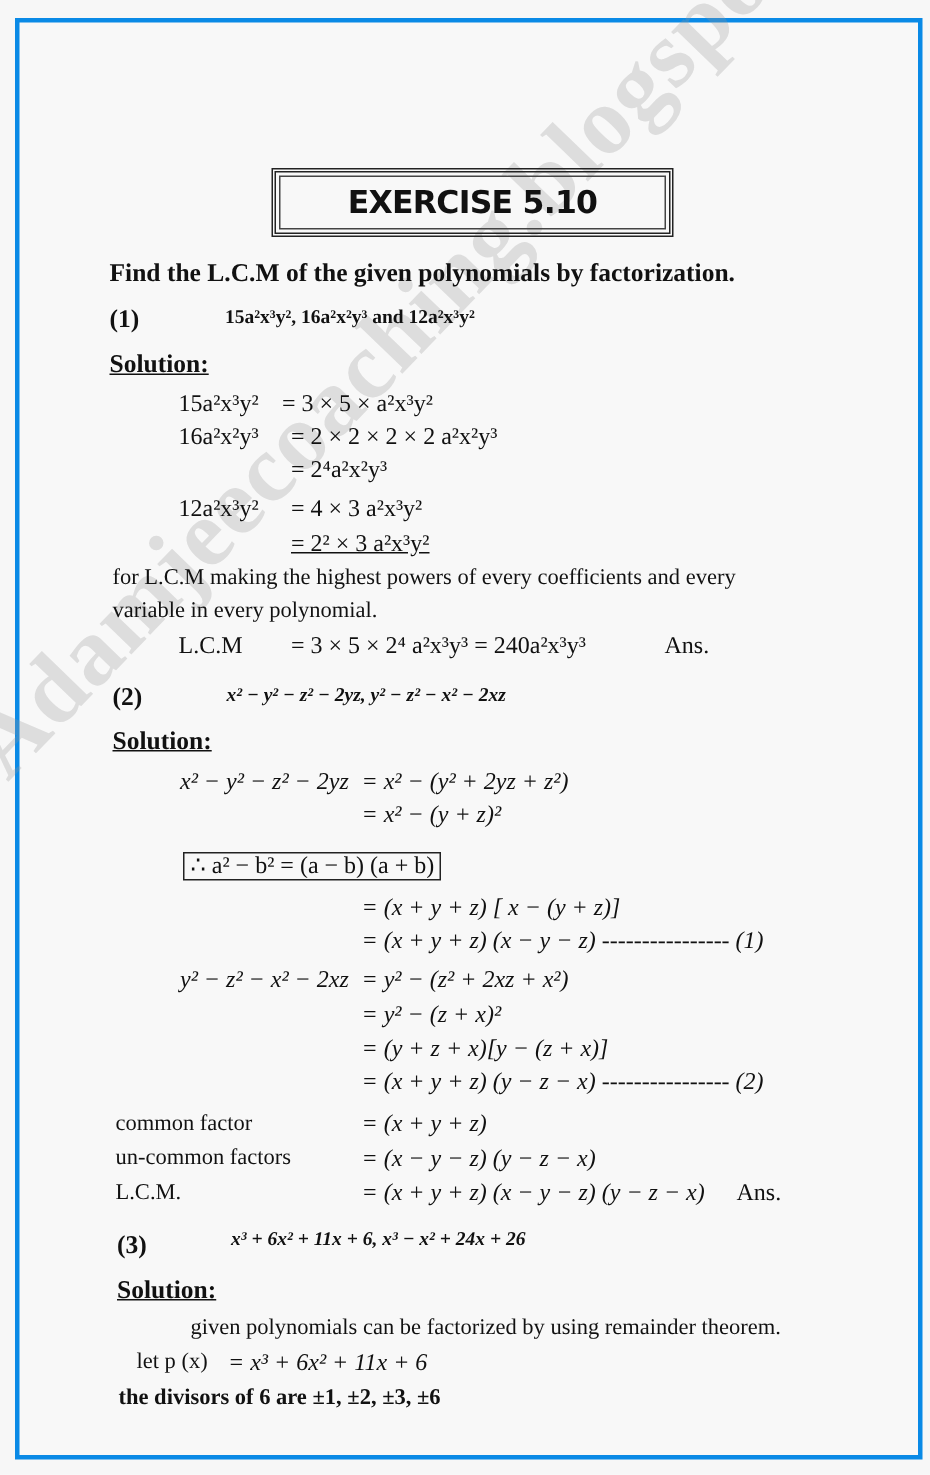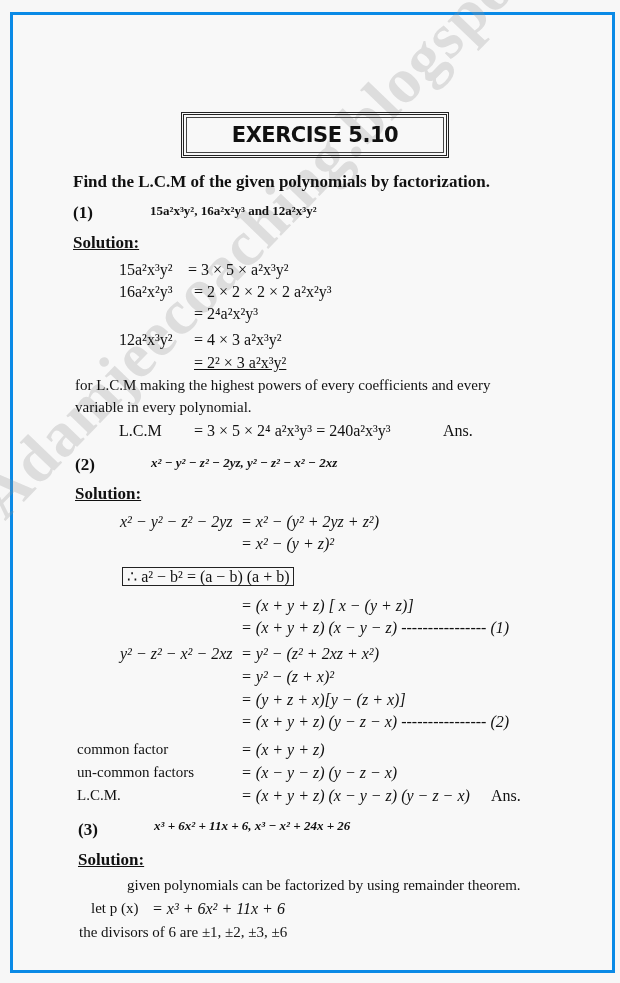--- a/index.html
+++ b/index.html
@@ -100,13 +100,13 @@
 <div class="abs txt" style="left:77px;top:787px;">L.C.M.</div>
 <div class="abs m i" style="left:241px;top:787px;">= (x + y + z) (x − y − z) (y − z − x)</div>
 <div class="abs m" style="left:491px;top:787px;">Ans.</div>
 
 <div class="abs qnum" style="left:78px;top:820px;">(3)</div>
 <div class="abs qexpr i" style="left:122px;top:818px;">x³ + 6x² + 11x + 6, x³ − x² + 24x + 26</div>
 <div class="abs sol" style="left:78px;top:850px;">Solution:</div>
 <div class="abs txt" style="left:79px;top:877px;margin-left:48px;">given polynomials can be factorized by using remainder theorem.</div>
 <div class="abs txt" style="left:79px;top:900px;margin-left:12px;">let p (x)</div>
 <div class="abs m i" style="left:152px;top:900px;">= x³ + 6x² + 11x + 6</div>
-<div class="abs txt" style="left:79px;top:924px;">the divisors of 6 are ±1, ±2, ±3, ±6</div>
+<div class="abs txt" style="left:79px;top:924px;font-weight:bold;">the divisors of 6 are ±1, ±2, ±3, ±6</div>
 
 </body></html>

